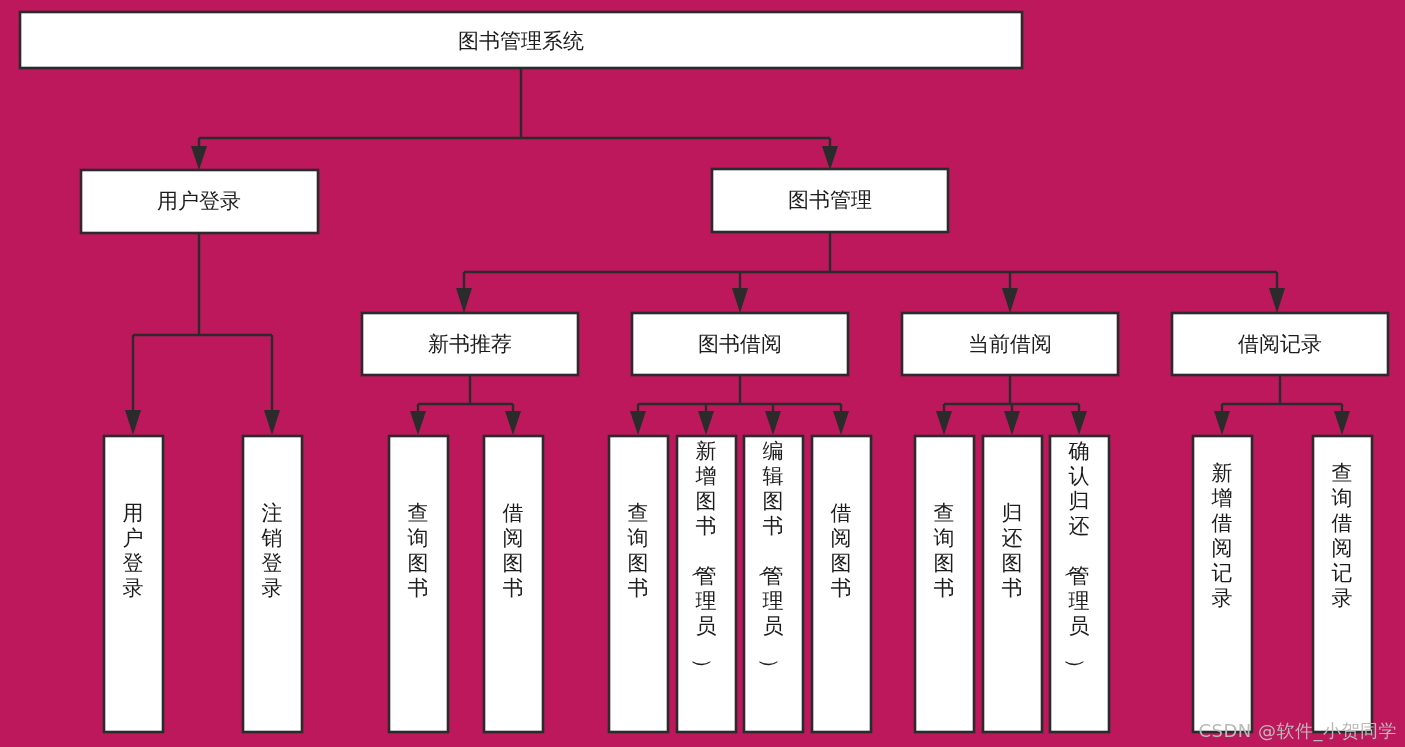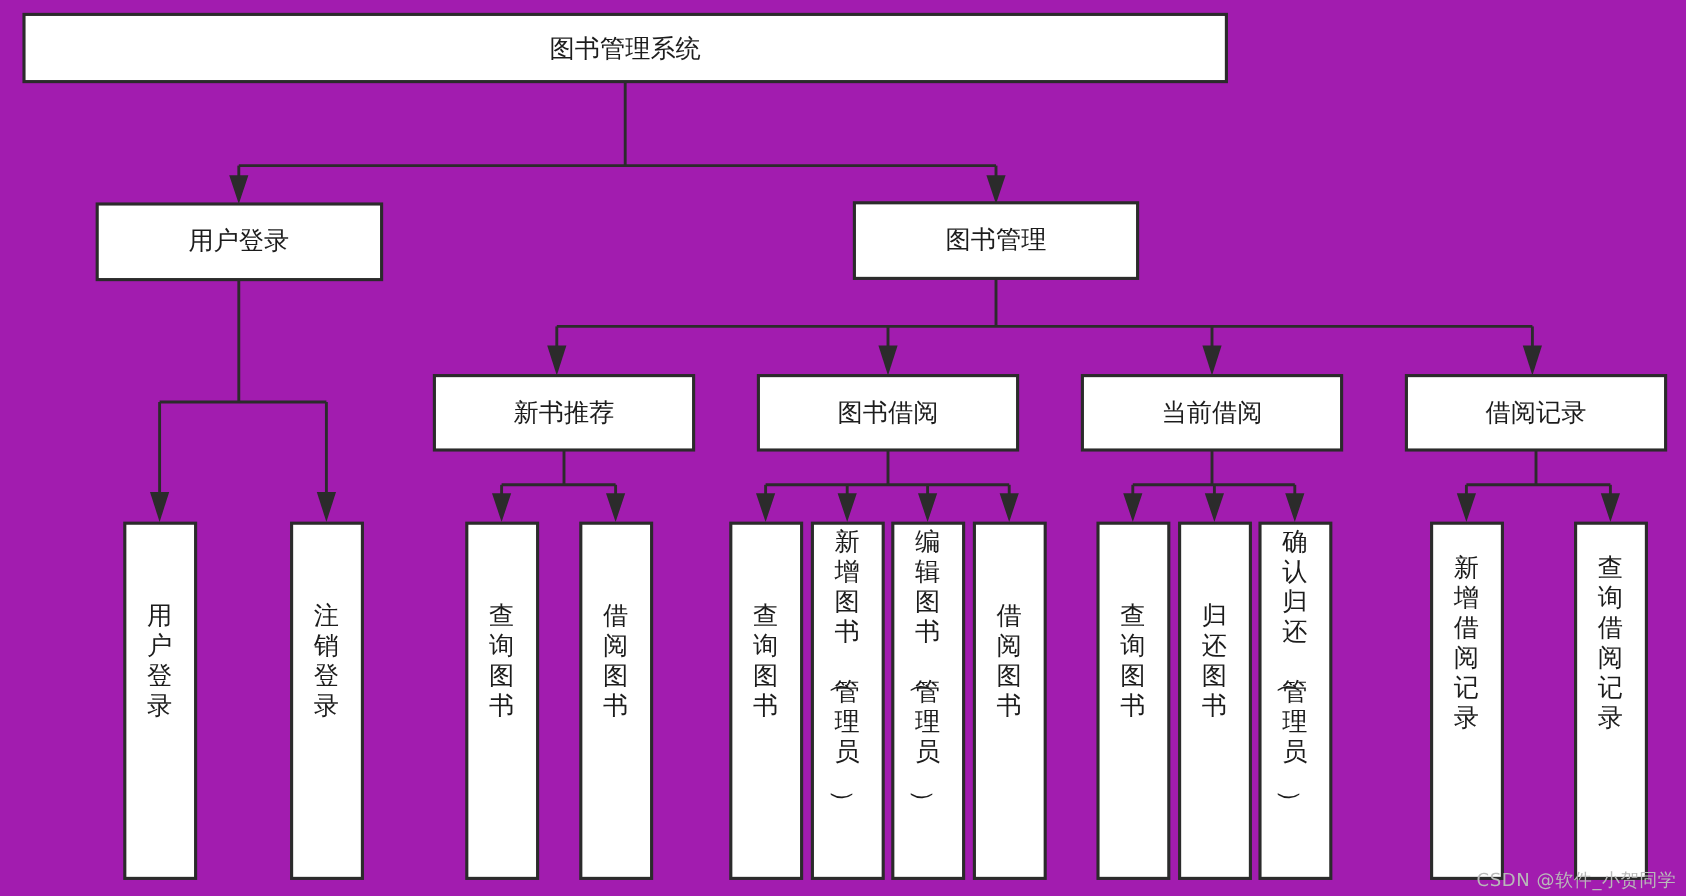--- a/index.html
+++ b/index.html
@@ -11,21 +11,21 @@
   body {
     width: 1405px;
     height: 747px;
     font-family: "DejaVu Sans", "Liberation Sans", sans-serif;
     overflow: hidden;
   }
   #diagram-root {
     position: relative;
     width: 1405px;
     height: 747px;
-    background: #a21caf;
+    background: #be185d;
   }
   svg#diagram-svg {
     position: absolute;
     top: 0;
     left: 0;
     width: 1405px;
     height: 747px;
     display: block;
   }
   .node-box {
@@ -54,21 +54,21 @@
     font-family: "DejaVu Sans", "Liberation Sans", sans-serif;
     font-size: 21px;
     fill: #1c1c1c;
     text-anchor: middle;
   }
   .watermark {
     position: absolute;
     right: 8px;
     bottom: 4px;
     font-family: "DejaVu Sans", "Liberation Sans", sans-serif;
-    font-size: 15px;
+    font-size: 18px;
     color: #b9b9b9;
     letter-spacing: 0.5px;
     white-space: nowrap;
     pointer-events: none;
   }
 </style>
 </head>
 <body>
 
 <div id="diagram-root">

